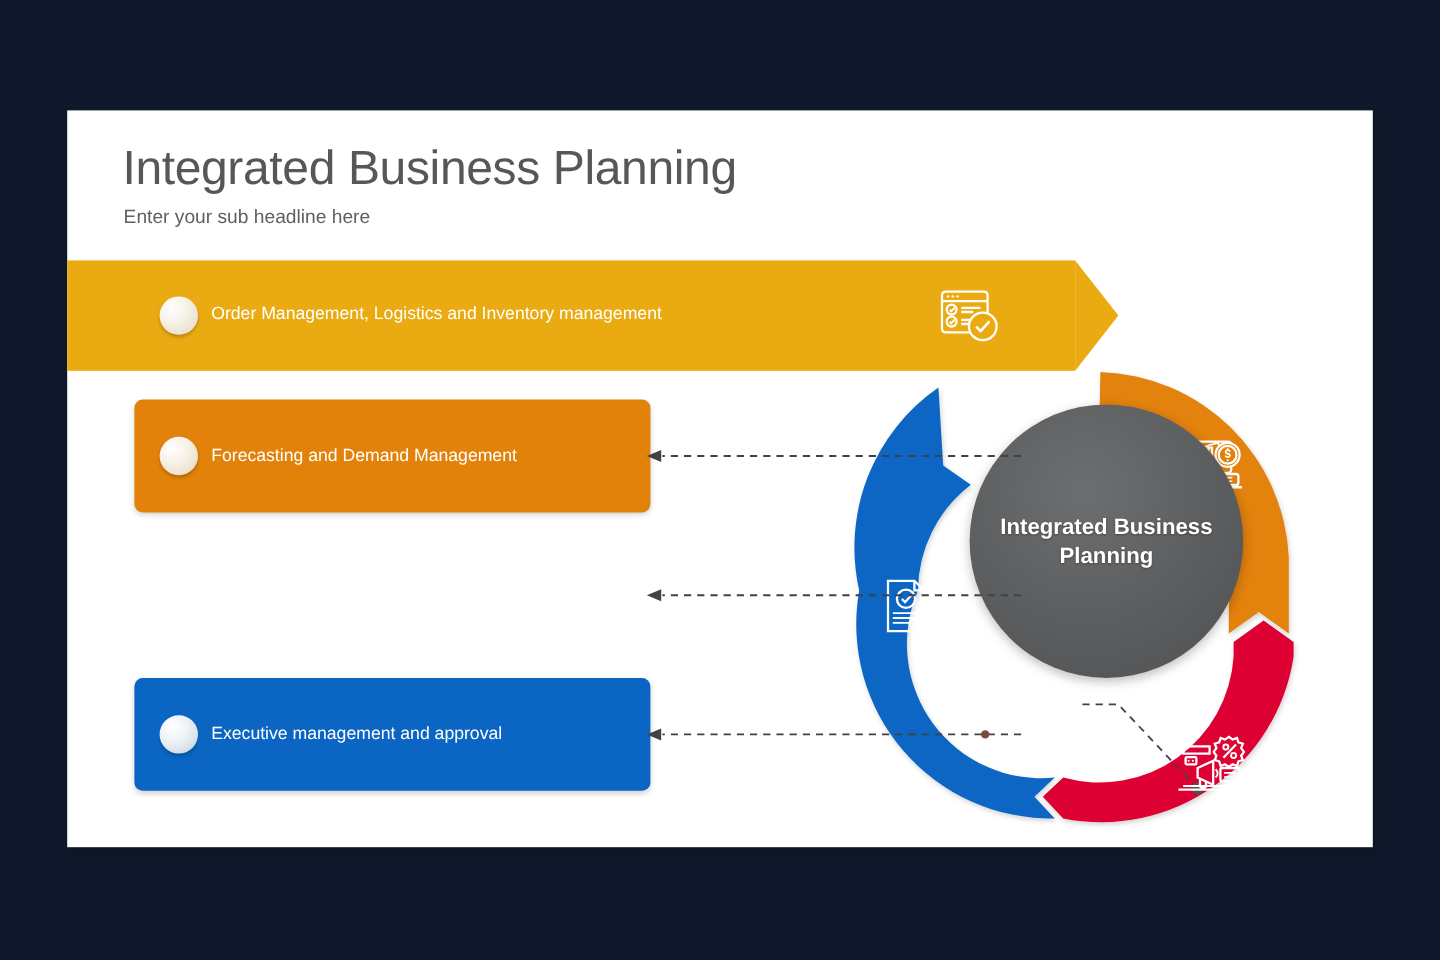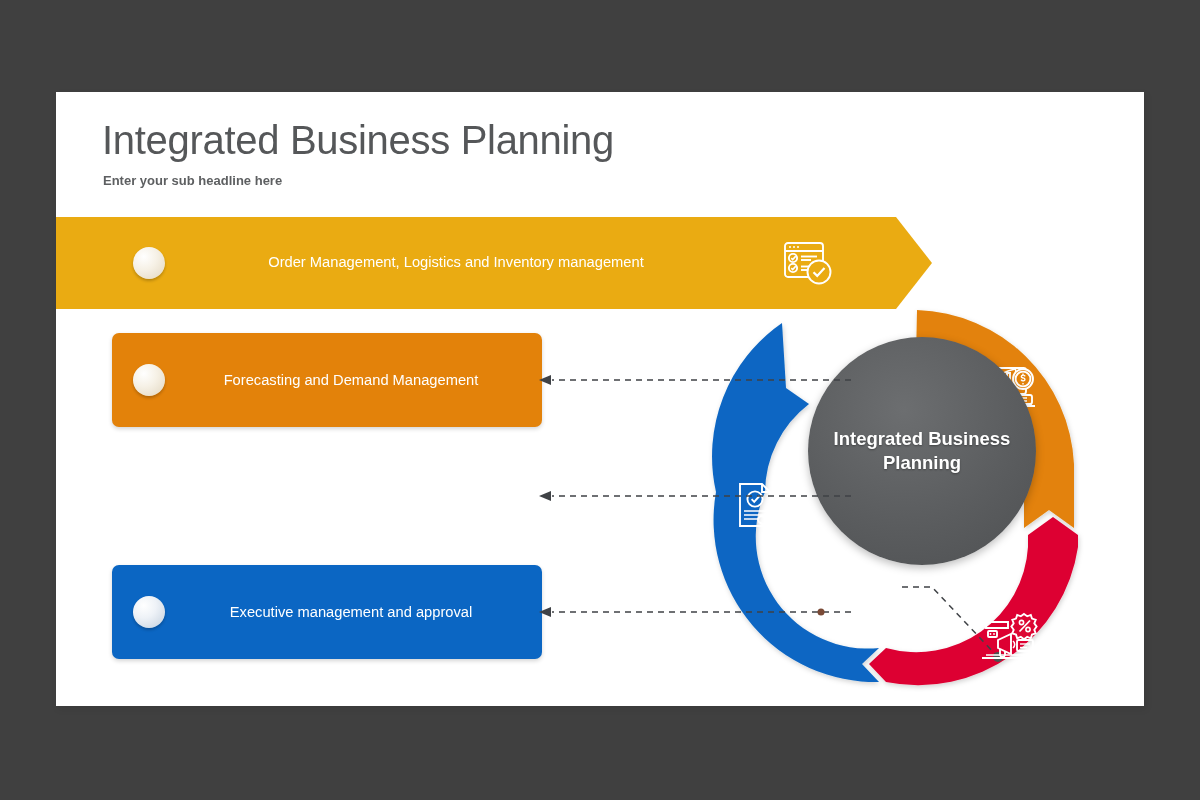--- a/index.html
+++ b/index.html
@@ -9,21 +9,21 @@
     width: 1200px;
     height: 800px;
     overflow: hidden;
     font-family: "Liberation Sans", sans-serif;
   }
 
   #stage {
     position: relative;
     width: 1200px;
     height: 800px;
-    background: #404040;
+    background: #0f172a;
   }
 
   
   #slide {
     position: absolute;
     left: 56px;
     top: 92px;
     width: 1088px;
     height: 614px;
     background: #ffffff;
@@ -38,22 +38,22 @@
     font-size: 40px;
     font-weight: 400;
     color: #555759;
     letter-spacing: -0.3px;
     white-space: nowrap;
   }
   #subtitle {
     position: absolute;
     left: 47px;
     top: 81px;
-    font-size: 13px;
-    font-weight: 700;
+    font-size: 16px;
+    font-weight: 400;
     color: #5d5f61;
     white-space: nowrap;
   }
 
   
   .banner {
     position: absolute;
     display: flex;
     align-items: center;
     box-sizing: border-box;
@@ -75,21 +75,20 @@
   }
   .bullet.bluish {
     background: radial-gradient(circle at 34% 30%, #ffffff 0%, #eef2f7 40%, #c2cfdd 100%);
   }
   .banner-text {
     position: absolute;
     color: #ffffff;
     font-size: 14.7px;
     font-weight: 400;
     line-height: 19px;
-    text-align: center;
   }
 
   
   #banner-1 {
     left: 0px;
     top: 125px;
     width: 840px;
     height: 92px;
     background: #eaab12;
   }

